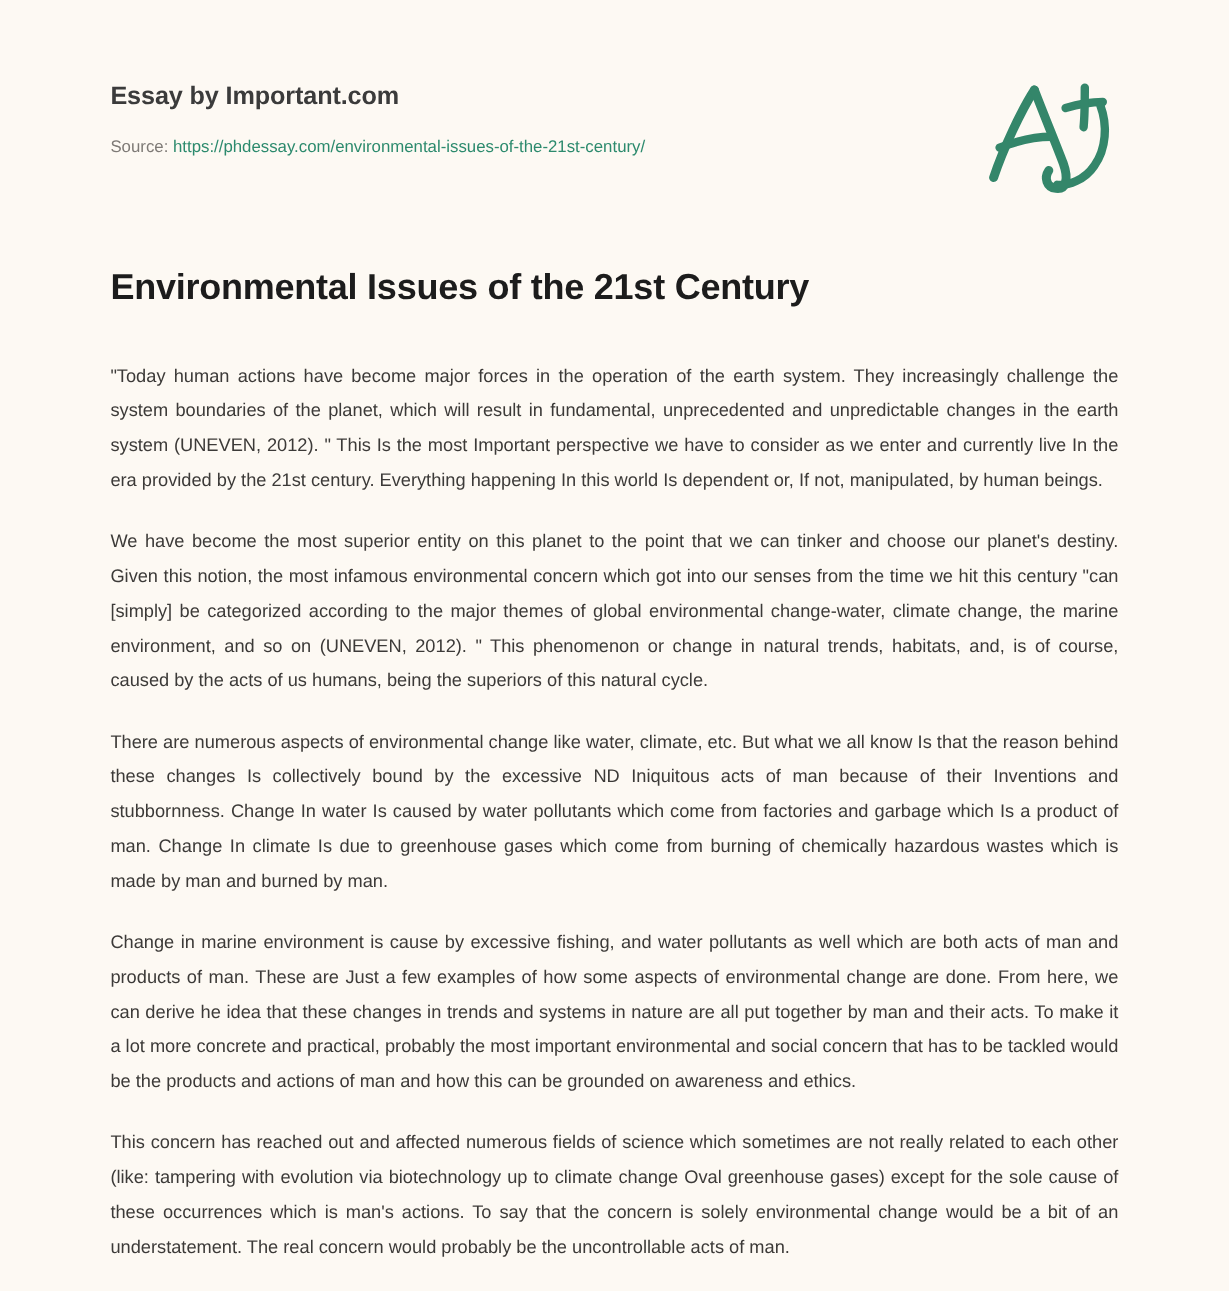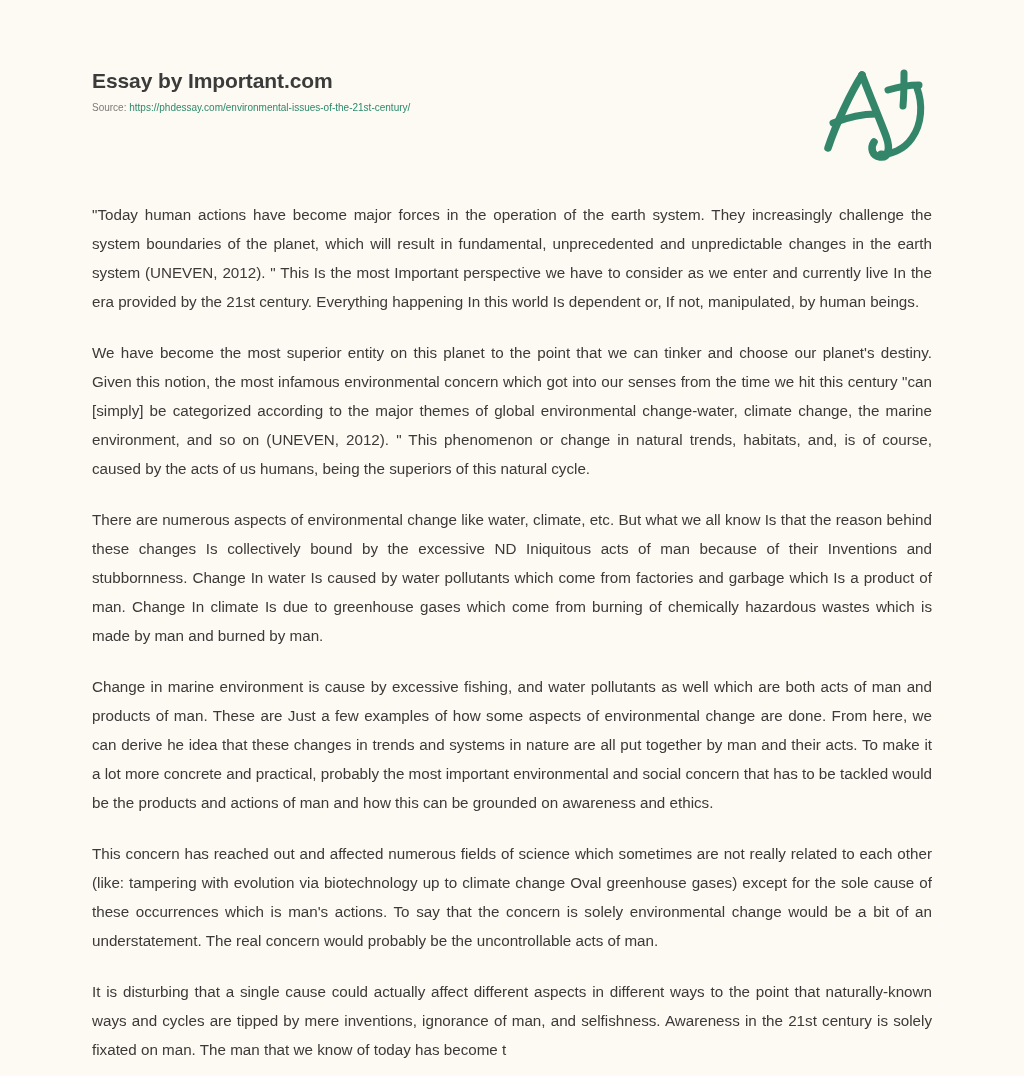--- a/index.html
+++ b/index.html
@@ -35,22 +35,22 @@
   .brand-line {
     font-size: 21px;
     font-weight: bold;
     color: #3b3b3b;
     letter-spacing: -0.1px;
     line-height: 1.2;
     margin: 0;
   }
 
   .source-line {
-    margin-top: 8px;
-    font-size: 10px;
+    margin-top: 20px;
+    font-size: 14px;
     line-height: 1.3;
     color: #7e7a76;
     white-space: nowrap;
   }
   .source-label {
     color: #7e7a76;
   }
   .source-url {
     color: #2c8a6d;
     text-decoration: none;
@@ -131,20 +131,21 @@
 
           <path d="M99 26 C 105 42, 104 62, 94 76 C 86 88, 72 93, 63 92" stroke-width="7"></path>
         </g>
       </svg>
     </div>
 
   </div>
 
   <div class="article">
 
+    <h1 class="doc-title">Environmental Issues of the 21st Century</h1>
 
     <div class="body-copy">
       <p class="para">"Today human actions have become major forces in the operation of the earth system. They increasingly challenge the system boundaries of the planet, which will result in fundamental, unprecedented and unpredictable changes in the earth system (UNEVEN, 2012). " This Is the most Important perspective we have to consider as we enter and currently live In the era provided by the 21st century. Everything happening In this world Is dependent or, If not, manipulated, by human beings.</p>
       <p class="para">We have become the most superior entity on this planet to the point that we can tinker and choose our planet's destiny. Given this notion, the most infamous environmental concern which got into our senses from the time we hit this century "can [simply] be categorized according to the major themes of global environmental change-water, climate change, the marine environment, and so on (UNEVEN, 2012). " This phenomenon or change in natural trends, habitats, and, is of course, caused by the acts of us humans, being the superiors of this natural cycle.</p>
       <p class="para">There are numerous aspects of environmental change like water, climate, etc. But what we all know Is that the reason behind these changes Is collectively bound by the excessive ND Iniquitous acts of man because of their Inventions and stubbornness. Change In water Is caused by water pollutants which come from factories and garbage which Is a product of man. Change In climate Is due to greenhouse gases which come from burning of chemically hazardous wastes which is made by man and burned by man.</p>
       <p class="para">Change in marine environment is cause by excessive fishing, and water pollutants as well which are both acts of man and products of man. These are Just a few examples of how some aspects of environmental change are done. From here, we can derive he idea that these changes in trends and systems in nature are all put together by man and their acts. To make it a lot more concrete and practical, probably the most important environmental and social concern that has to be tackled would be the products and actions of man and how this can be grounded on awareness and ethics.</p>
       <p class="para">This concern has reached out and affected numerous fields of science which sometimes are not really related to each other (like: tampering with evolution via biotechnology up to climate change Oval greenhouse gases) except for the sole cause of these occurrences which is man's actions. To say that the concern is solely environmental change would be a bit of an understatement. The real concern would probably be the uncontrollable acts of man.</p>
       <p class="para">It is disturbing that a single cause could actually affect different aspects in different ways to the point that naturally-known ways and cycles are tipped by mere inventions, ignorance of man, and selfishness. Awareness in the 21st century is solely fixated on man. The man that we know of today has become t</p>
     </div>
 

